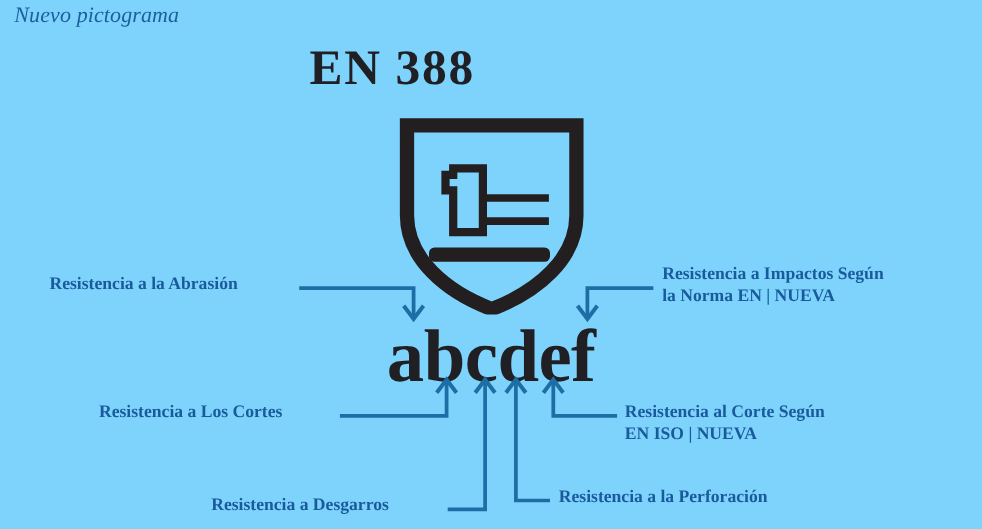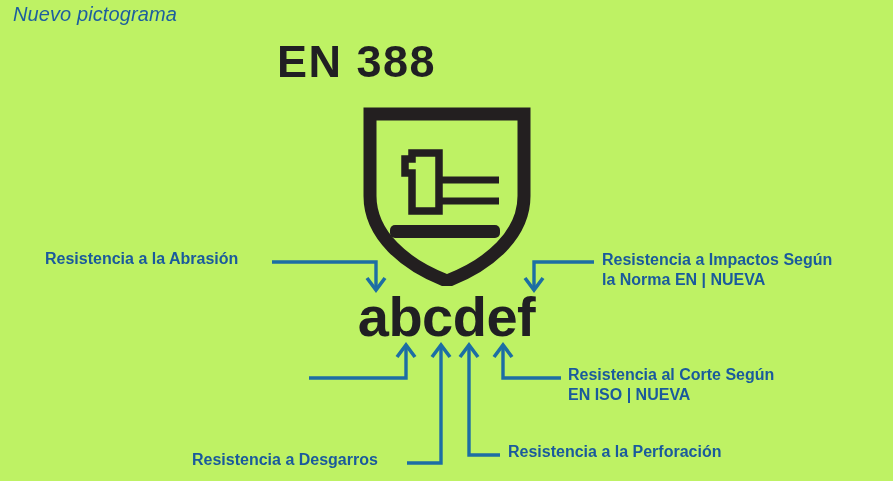--- a/index.html
+++ b/index.html
@@ -11,21 +11,22 @@
     height: 481px;
     background: #e6eaf5;
     font-family: "Liberation Sans", sans-serif;
     overflow: hidden;
     position: relative;
   }
   #stage {
     position: relative;
     width: 893px;
     height: 481px;
-    background: #bef264;
+    background: #7dd3fc;
+    font-family: Liberation Serif, serif;
   }
 
   
   .page-title {
     position: absolute;
     left: 13px;
     top: 3px;
     font-size: 20px;
     font-style: italic;
     font-weight: 400;
@@ -57,21 +58,21 @@
     height: 185px;
   }
 
   
   .code-letters {
     position: absolute;
     left: 0;
     top: 286px;
     width: 893px;
     text-align: center;
-    font-size: 56px;
+    font-size: 68px;
     font-weight: 800;
     color: #201f23;
     letter-spacing: -0.5px;
     line-height: 1.1;
   }
 
   
   .connectors {
     position: absolute;
     left: 0;
@@ -84,21 +85,21 @@
   
   .callout {
     position: absolute;
     color: #1a5a9c;
     font-weight: 700;
     font-size: 16px;
     line-height: 1.28;
     white-space: pre-line;
   }
   .callout.lbl-abrasion   { left: 45px;  top: 249px; }
-  .callout.lbl-impactos   { left: 602px; top: 250px; }
+  .callout.lbl-impactos   { left: 602px; top: 240px; }
   .callout.lbl-cortes     { left: 90px;  top: 365px; }
   .callout.lbl-corte-iso  { left: 568px; top: 365px; }
   .callout.lbl-desgarros  { left: 192px; top: 450px; }
   .callout.lbl-perforacion{ left: 508px; top: 442px; }
 </style>
 </head>
 <body>
 
 <div id="stage">
 
@@ -156,20 +157,21 @@
       </g>
 
     </g>
   </svg>
 
   <div class="callout lbl-abrasion">Resistencia a la Abrasión</div>
 
   <div class="callout lbl-impactos">Resistencia a Impactos Según
 la Norma EN | NUEVA</div>
 
+  <div class="callout lbl-cortes">Resistencia a Los Cortes</div>
 
   <div class="callout lbl-desgarros">Resistencia a Desgarros</div>
 
   <div class="callout lbl-corte-iso">Resistencia al Corte Según
 EN ISO | NUEVA</div>
 
   <div class="callout lbl-perforacion">Resistencia a la Perforación</div>
 
 </div>
 

